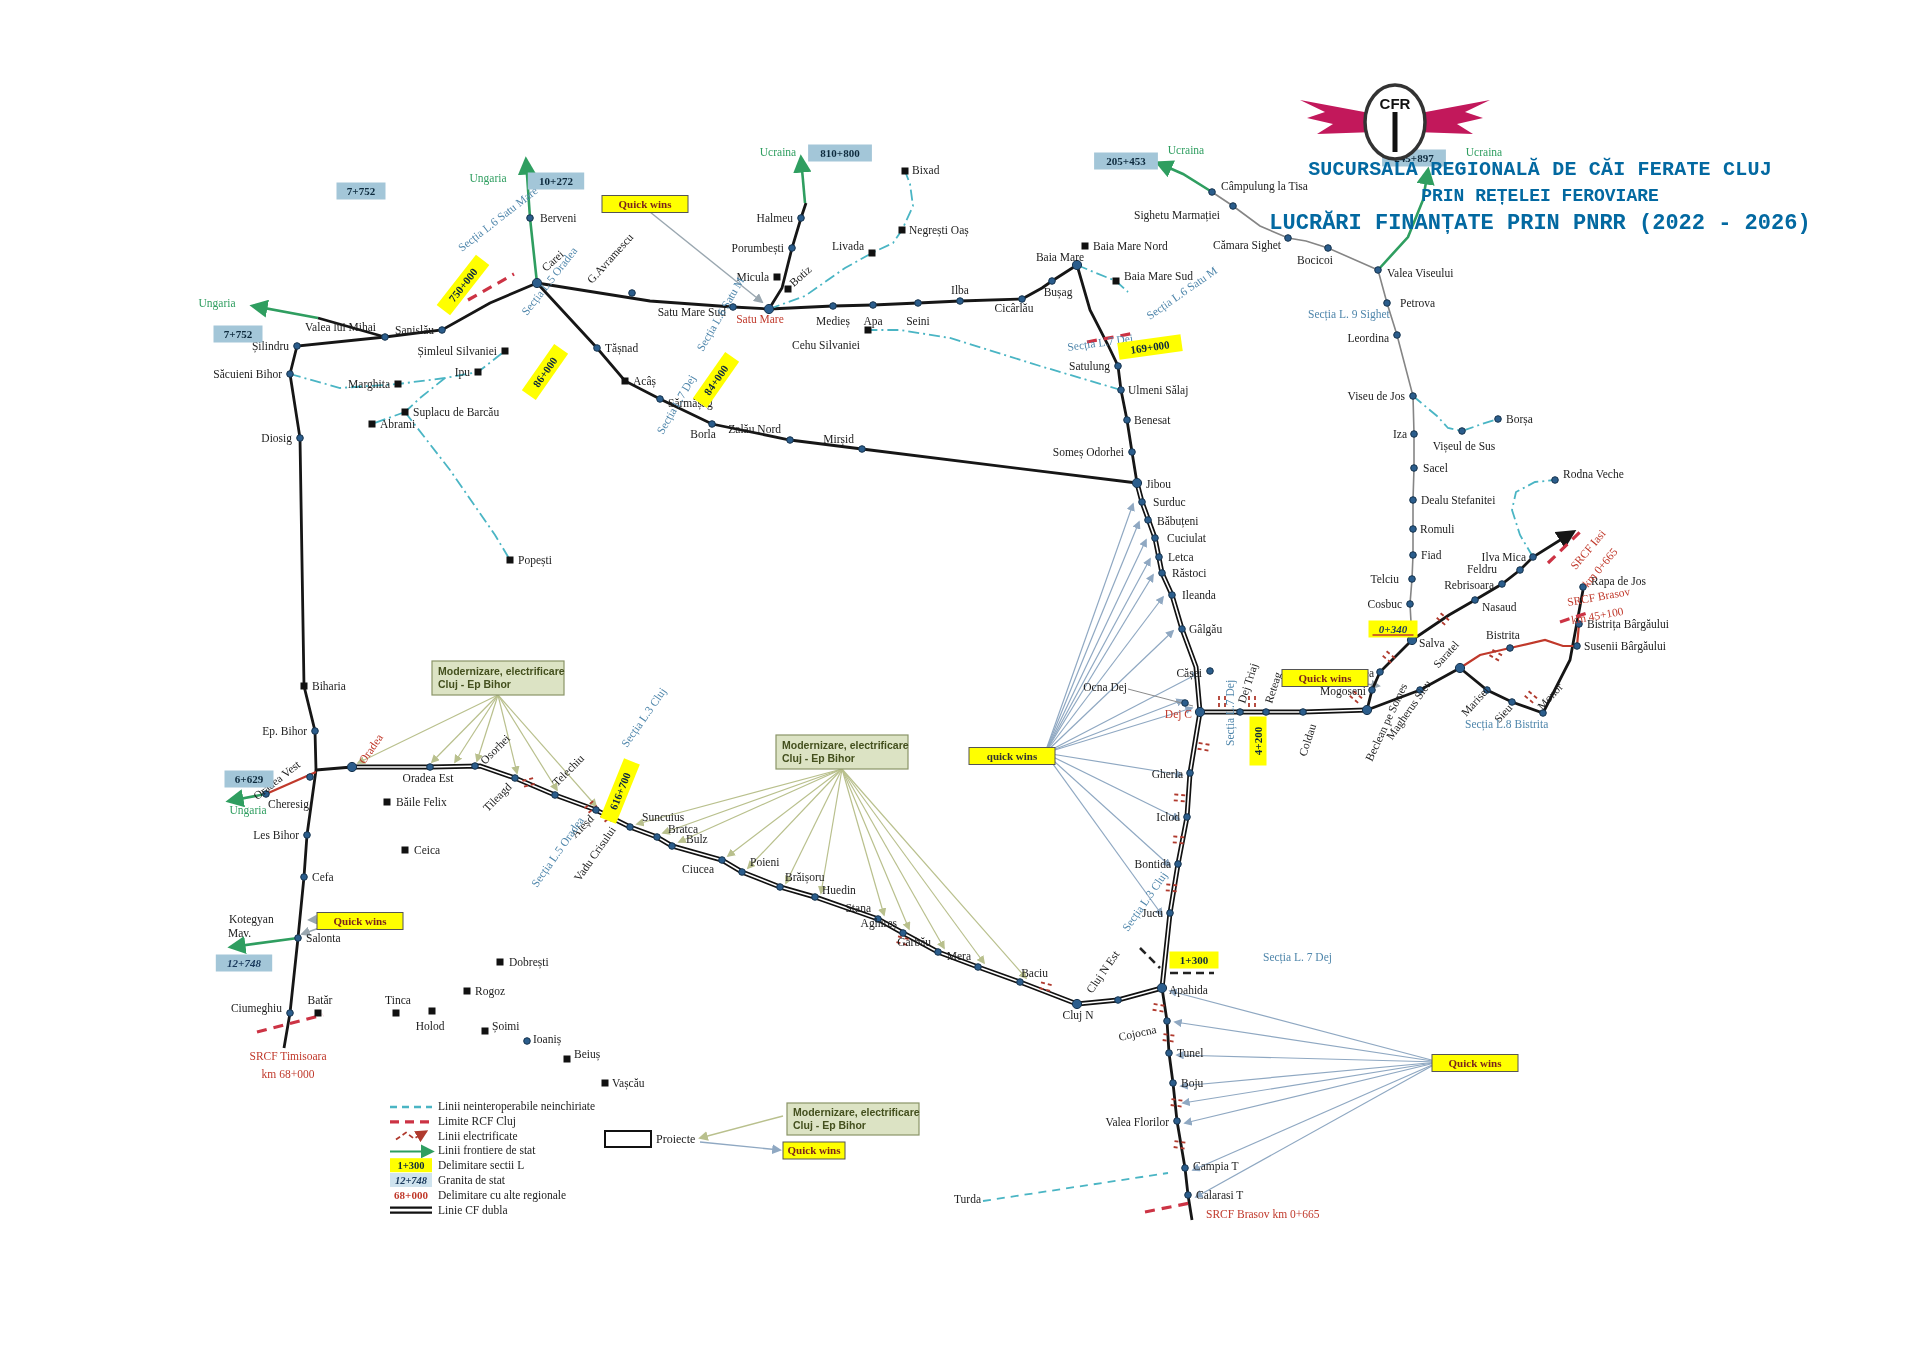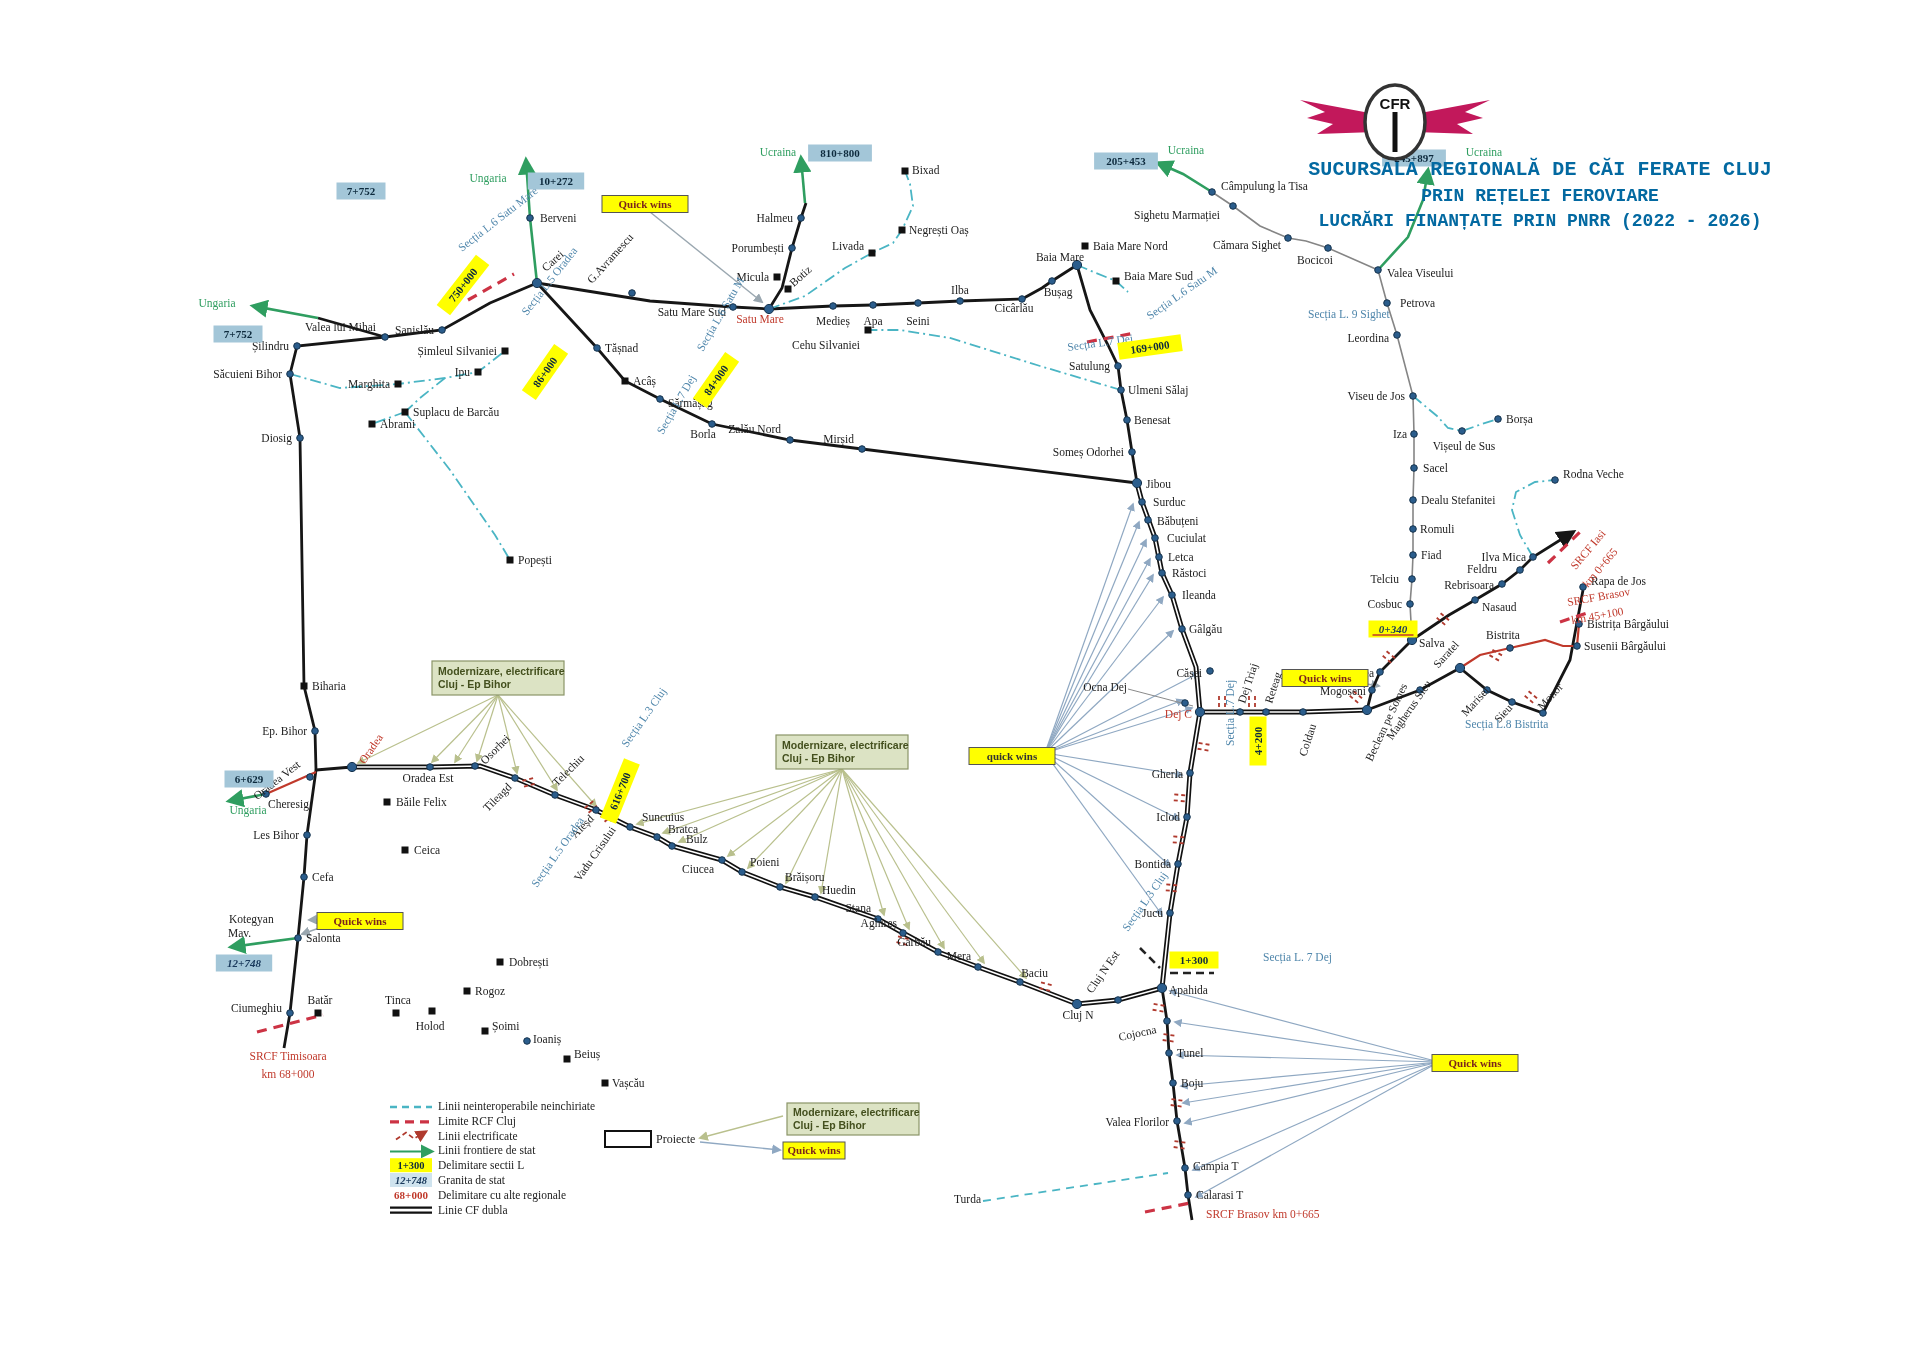--- a/index.html
+++ b/index.html
@@ -3,21 +3,21 @@
 <meta charset="utf-8">
 <style>
   html,body{margin:0;padding:0;background:#fff;}
   #stage{position:relative;width:1920px;height:1358px;background:#fff;overflow:hidden;
          font-family:"Liberation Serif",serif;}
   #map-root{position:absolute;left:0;top:0;width:1920px;height:1358px;}
   #title-block{position:absolute;left:1215px;top:158px;width:650px;text-align:center;
                font-family:Liberation Mono, monospace;color:#0369a1;}
   #title-block .t1{font-size:20px;font-weight:bold;letter-spacing:.2px;margin-bottom:5px;}
   #title-block .t2{font-size:18px;font-weight:bold;margin-bottom:5px;}
-  #title-block .t3{font-size:18px;font-weight:bold;}
+  #title-block .t3{font-size:22px;font-weight:bold;}
 </style>
 </head>
 <body>
 
 <div id="stage">
   <svg id="map-root" viewBox="0 0 1920 1358" xmlns="http://www.w3.org/2000/svg">
       <defs>
         <marker id="mk-steel" viewBox="0 0 10 10" refX="8" refY="5" markerWidth="7" markerHeight="7" orient="auto-start-reverse">
           <path d="M0,0 L10,5 L0,10 z" fill="#8fa8c2"></path>
         </marker>

